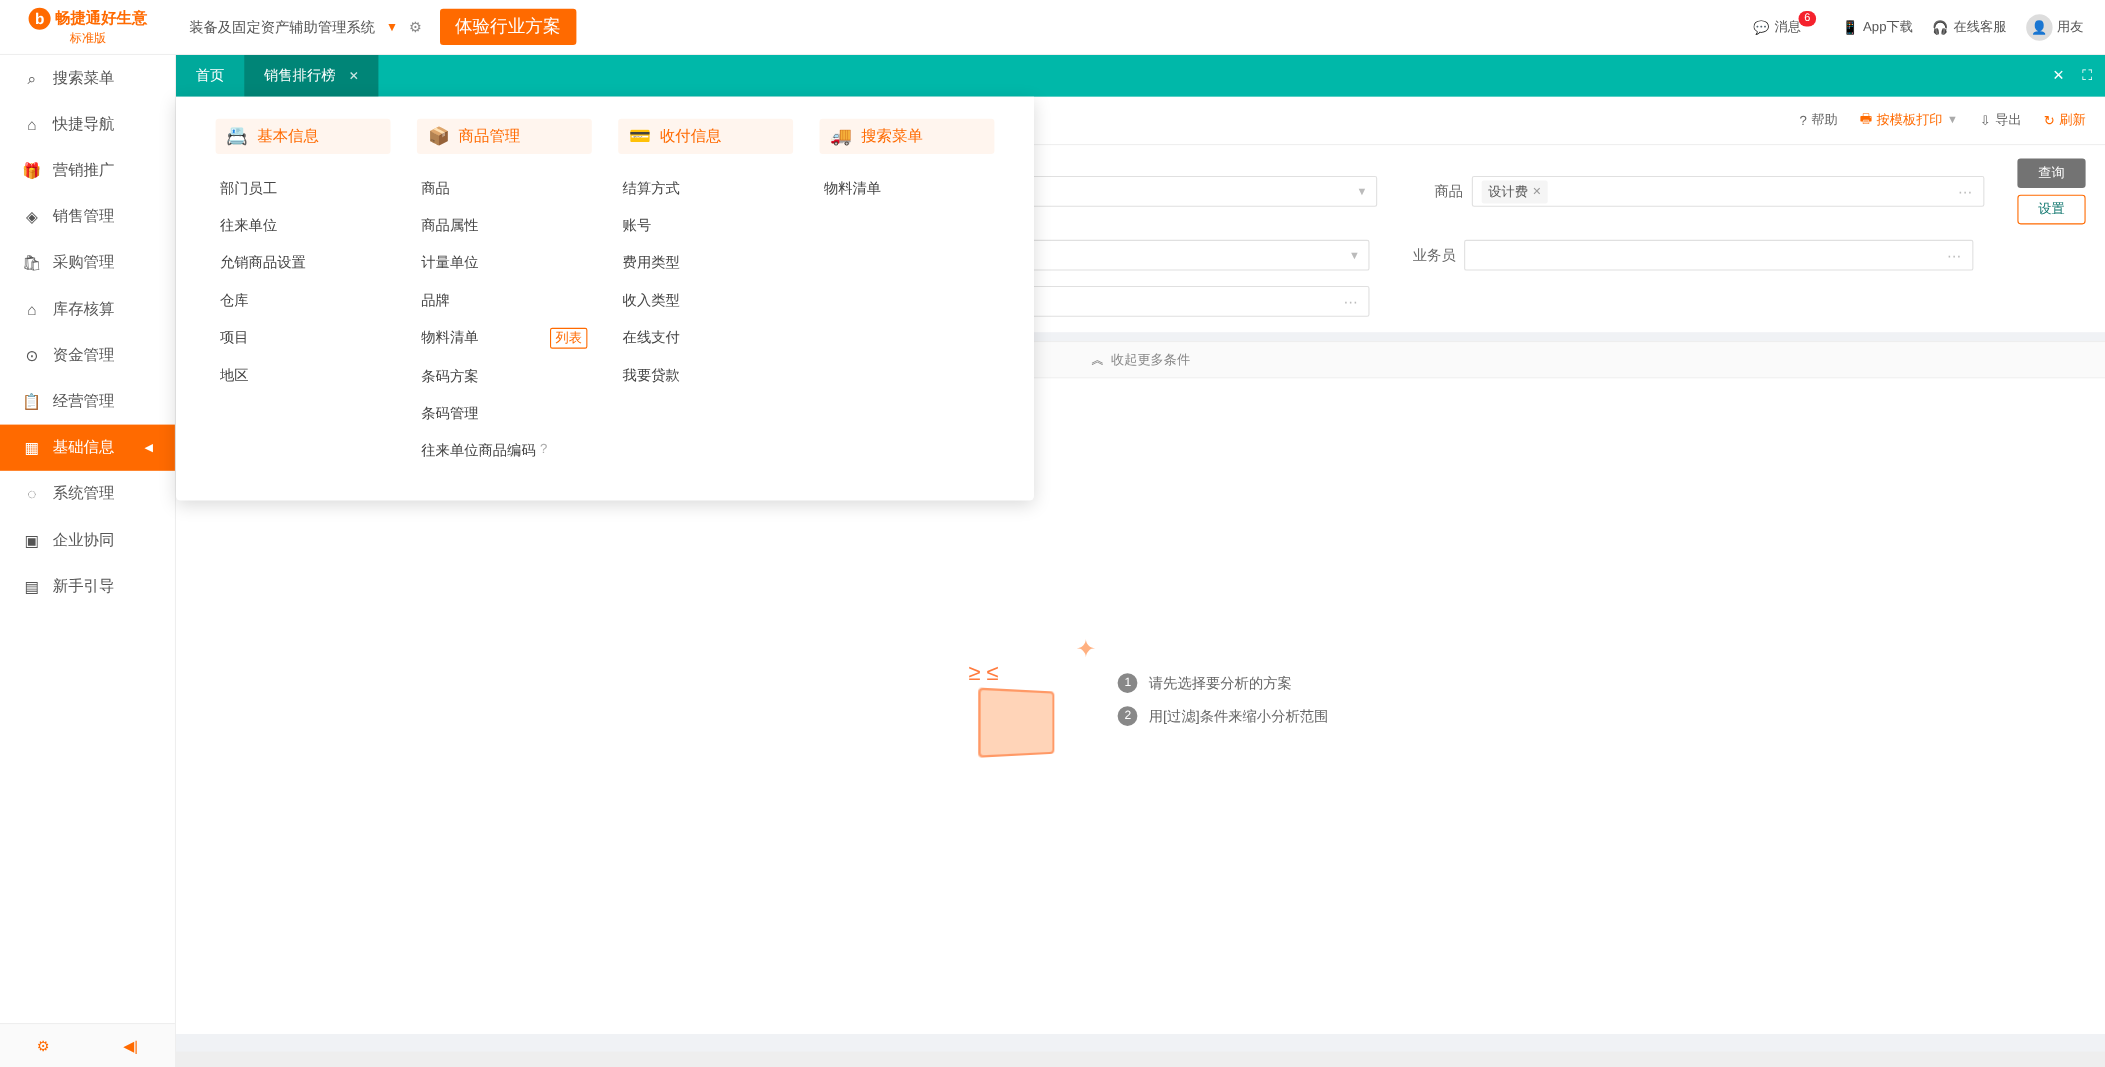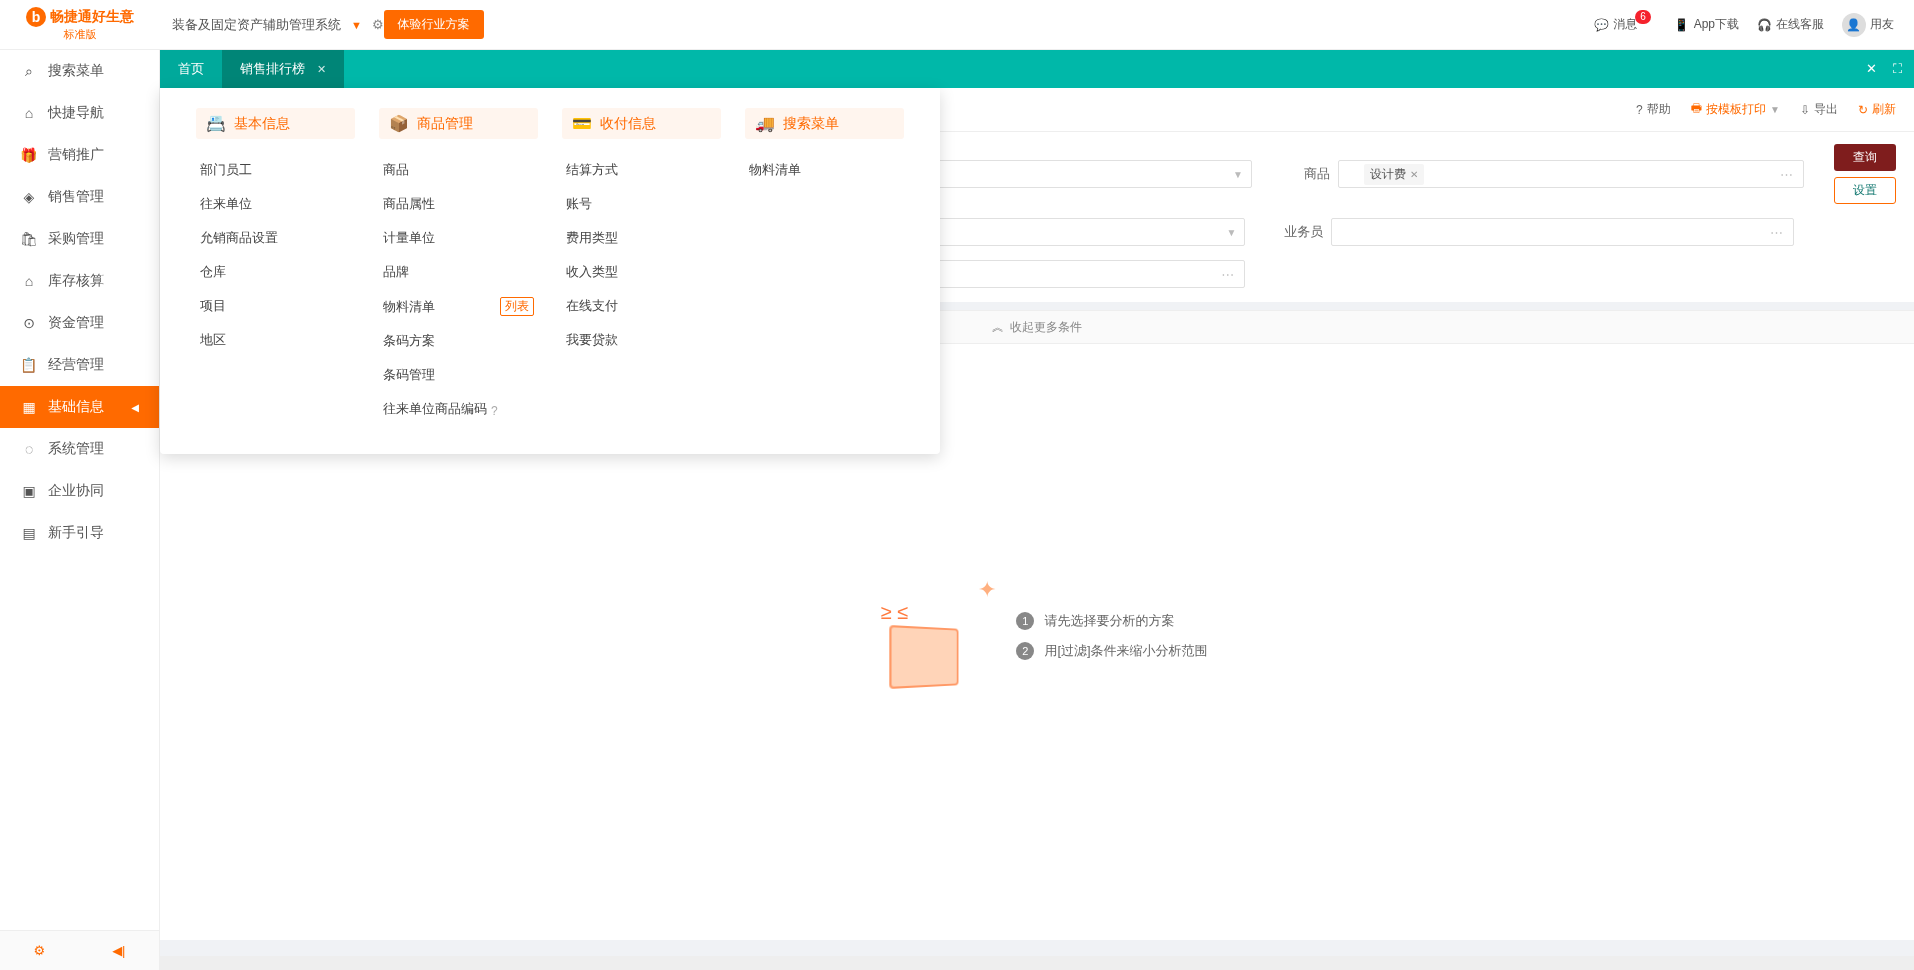--- a/index.html
+++ b/index.html
@@ -8,21 +8,21 @@
 
 .top-header { position: absolute; top: 0; left: 0; right: 0; height: 50px; background: #fff; display: flex; align-items: center; border-bottom: 1px solid #eee; z-index: 100; }
 .logo-area { width: 160px; height: 50px; display: flex; flex-direction: column; align-items: center; justify-content: center; }
 .logo-row { display: flex; align-items: center; gap: 4px; }
 .logo-icon { width: 20px; height: 20px; background: #ff6a00; border-radius: 50%; color: #fff; display: flex; align-items: center; justify-content: center; font-weight: bold; font-size: 14px; }
 .logo-text { color: #ff6a00; font-weight: bold; font-size: 14px; }
 .logo-sub { color: #ff6a00; font-size: 11px; text-align: center; }
 .system-select { display: flex; align-items: center; gap: 10px; margin-left: 12px; color: #555; }
 .chevron-d { color: #ff6a00; font-size: 11px; }
 .gear { color: #888; cursor: pointer; }
-.btn-orange { background: #ff6a00; color: #fff; padding: 6px 14px; border-radius: 3px; font-size: 12px; border: none; cursor: pointer; margin-left: 0; }
+.btn-orange { background: #ff6a00; color: #fff; padding: 6px 14px; border-radius: 3px; font-size: 16px; border: none; cursor: pointer; margin-left: 16px; }
 .header-right { margin-left: auto; display: flex; align-items: center; gap: 18px; padding-right: 20px; font-size: 12px; color: #555; }
 .hr-item { display: flex; align-items: center; gap: 4px; cursor: pointer; }
 .badge-red { background: #f5222d; color: #fff; border-radius: 8px; padding: 0 5px; font-size: 10px; min-width: 14px; height: 14px; line-height: 14px; text-align: center; position: relative; top: -8px; left: -6px; }
 .avatar { width: 24px; height: 24px; background: #ddd; border-radius: 50%; display: flex; align-items: center; justify-content: center; color: #999; }
 
 
 .sidebar { position: absolute; top: 50px; left: 0; width: 160px; bottom: 0; background: #fff; border-right: 1px solid #eee; }
 .sb-item { display: flex; align-items: center; gap: 10px; padding: 12px 20px; color: #555; font-size: 14px; cursor: pointer; }
 .sb-item.active { background: #ff6a00; color: #fff; }
 .sb-item .arrow { margin-left: auto; font-size: 10px; }
@@ -47,45 +47,45 @@
 
 
 .filter-area { position: absolute; top: 132px; left: 160px; right: 0; background: #fff; padding: 12px 18px 0; }
 .filter-row { display: flex; gap: 30px; margin-bottom: 14px; align-items: center; }
 .filter-field { display: flex; align-items: center; gap: 8px; }
 .filter-field.wide { flex: 1; }
 .filter-field label { color: #666; font-size: 13px; min-width: 48px; text-align: right; }
 .filter-input { flex: 1; height: 28px; border: 1px solid #e0e0e0; border-radius: 2px; display: flex; align-items: center; padding: 0 8px; background: #fff; min-width: 280px; position: relative; }
 .filter-input .chev { margin-left: auto; color: #bbb; font-size: 10px; }
 .filter-input .dots { margin-left: auto; color: #bbb; letter-spacing: 2px; }
-.tag-chip { background: #f5f5f5; border-radius: 2px; padding: 2px 6px; font-size: 12px; color: #555; display: flex; align-items: center; gap: 4px; margin-left: 17px; }
+.tag-chip { background: #f5f5f5; border-radius: 2px; padding: 2px 6px; font-size: 12px; color: #555; display: flex; align-items: center; gap: 4px; }
 .tag-chip .x { color: #999; cursor: pointer; font-size: 10px; }
 .action-col { display: flex; flex-direction: column; gap: 6px; }
-.btn-query { background: #7f1d1d; color: #fff; border: none; padding: 5px 18px; border-radius: 3px; font-size: 12px; cursor: pointer; }
+.btn-query { background: #737373; color: #fff; border: none; padding: 5px 18px; border-radius: 3px; font-size: 12px; cursor: pointer; }
 .btn-reset { background: #fff; color: #0f766e; border: 1px solid #ff6a00; padding: 4px 18px; border-radius: 3px; font-size: 12px; cursor: pointer; }
 
 
 .collapse-bar { position: absolute; top: 310px; left: 160px; right: 0; height: 34px; background: #fafafa; border-top: 1px solid #eee; border-bottom: 1px solid #eee; display: flex; align-items: center; justify-content: center; color: #888; font-size: 12px; cursor: pointer; gap: 6px; }
 
 
 .content { position: absolute; top: 344px; left: 160px; right: 0; bottom: 30px; background: #fff; display: flex; align-items: center; justify-content: center; gap: 30px; }
 .empty-img { width: 120px; height: 110px; position: relative; }
 .empty-box { position: absolute; bottom: 10px; left: 25px; width: 70px; height: 60px; background: #ffd4b8; border: 2px solid #ff9966; border-radius: 4px; transform: perspective(100px) rotateY(10deg); }
 .empty-face { position: absolute; top: 14px; left: 14px; font-size: 20px; color: #ff7a3d; }
 .empty-lines { position: absolute; top: -10px; right: -10px; font-size: 22px; color: #ffb080; }
 .empty-tips { font-size: 13px; }
 .tip-row { display: flex; align-items: center; gap: 10px; margin-bottom: 12px; color: #666; }
 .tip-num { width: 18px; height: 18px; background: #888; color: #fff; border-radius: 50%; display: flex; align-items: center; justify-content: center; font-size: 11px; }
 
 
 .mega-menu { position: absolute; top: 88px; left: 160px; width: 780px; background: #fff; box-shadow: 0 4px 16px rgba(0,0,0,.15); border-radius: 0 0 4px 4px; display: flex; padding: 20px 24px 28px; gap: 0; z-index: 500; }
 .mm-col { flex: 1; padding: 0 12px; }
 .mm-head { display: flex; align-items: center; gap: 8px; background: #fff5ee; padding: 6px 10px; border-radius: 3px; color: #ff6a00; font-size: 14px; font-weight: 500; margin-bottom: 14px; }
 .mm-head .mm-icon { font-size: 16px; }
-.mm-item { display: flex; align-items: flex-end; padding: 8px 4px; font-size: 13px; color: #444; cursor: pointer; }
+.mm-item { display: flex; align-items: flex-start; padding: 8px 4px; font-size: 13px; color: #444; cursor: pointer; }
 .mm-badge { margin-left: auto; border: 1px solid #ff6a00; color: #ff6a00; font-size: 12px; padding: 0 4px; border-radius: 2px; }
 .mm-q { margin-left: 4px; color: #aaa; font-size: 12px; }
 
 
 .bottom-scroll { position: absolute; bottom: 0; left: 160px; right: 0; height: 14px; background: #eee; }
 
 
 .filter-left-hidden { visibility: hidden; } 
 </style>
 </head>

